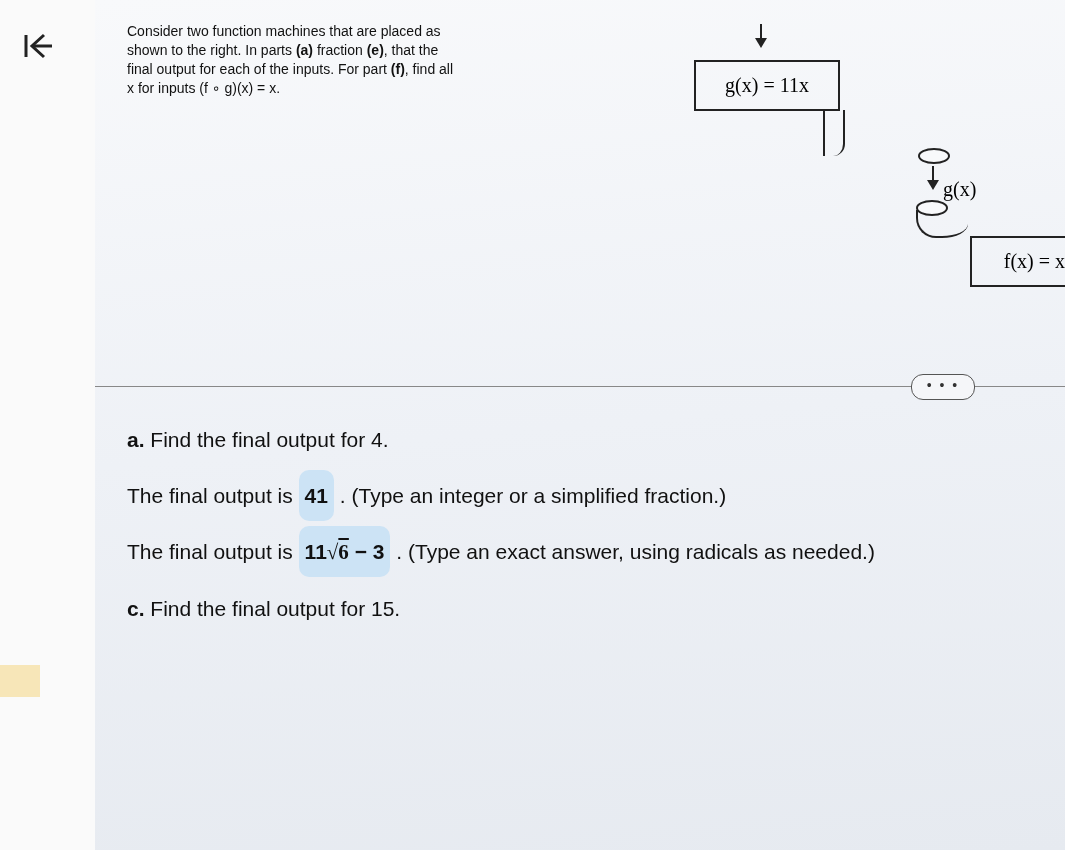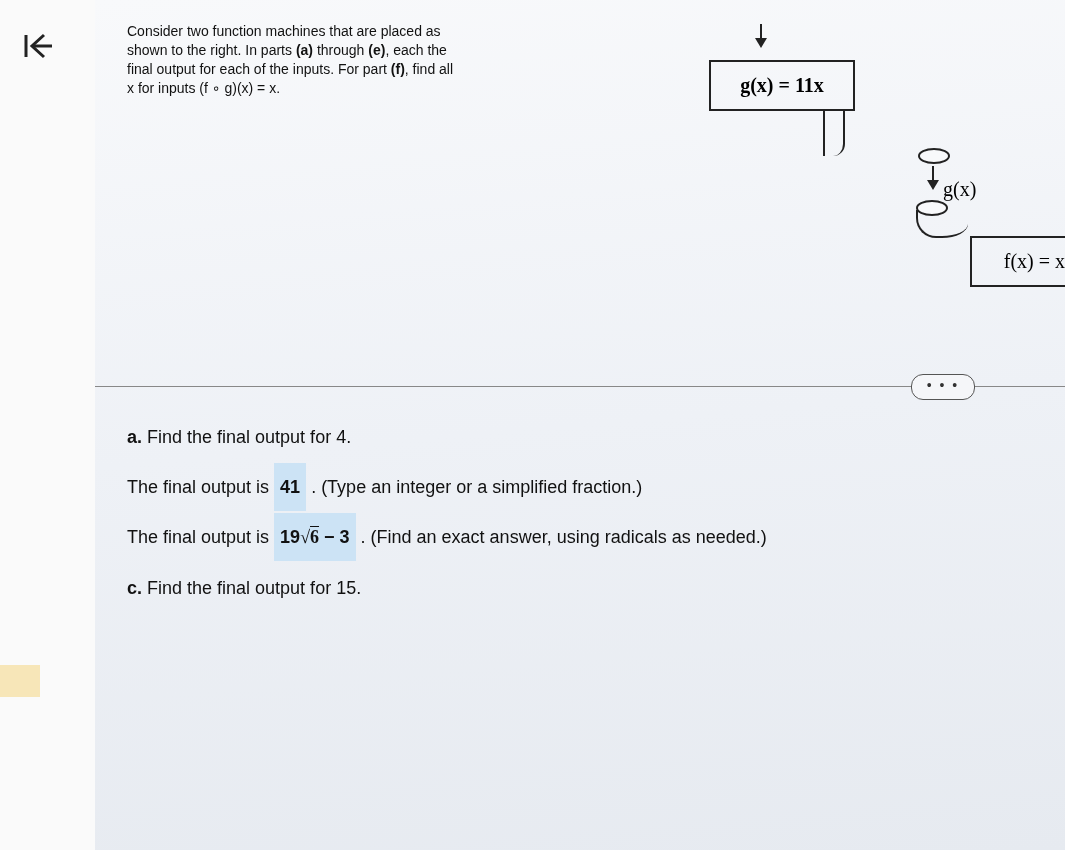--- a/index.html
+++ b/index.html
@@ -123,30 +123,31 @@
     text-align: center;
     font-size: 14px;
     line-height: 20px;
     letter-spacing: 2px;
     cursor: pointer;
     color: #333;
   }
   .questions {
     position: absolute;
     left: 32px; right: 20px; top: 420px;
-    font-size: 18px;
+    font-size: 21px;
     line-height: 1.9;
     color: #111;
   }
   .questions p { margin: 0 0 16px 0; }
   .ans-filled {
     background: #cce3f5;
     padding: 14px 6px;
     font-weight: bold;
     font-family: Arial, sans-serif;
+    border-radius: 10px;
   }
   .ans-box {
     display: inline-block;
     width: 28px; height: 24px;
     border: 1.5px solid #2a7de1;
     vertical-align: middle;
     background: #fff;
   }
   .sqrt { font-family: "Times New Roman", serif; }
   .sqrt .rad { text-decoration: overline; }
@@ -163,28 +164,28 @@
       <line x1="14" y1="15" x2="34" y2="15" stroke="#222" stroke-width="3"></line>
     </svg>
   </div>
   <div class="yellow-tab"></div>
 </div>
 
 <div class="main">
 
   <div class="intro">
     <span>Consider two function machines that are placed as</span><br>
-    <span>shown to the right. In parts </span><b>(a)</b><span> through </span><b>(e)</b><span>, each the</span><br>
+    <span>shown to the right. In parts </span><b>(a)</b><span> fraction </span><b>(e)</b><span>, that the</span><br>
     <span>final output for each of the inputs. For part </span><b>(f)</b><span>, find all</span><br>
     <span>x for inputs (f ∘ g)(x) = x.</span>
   </div>
 
   <div class="diagram">
     <div class="arrow-down" style="left:170px; top:14px;"></div>
-    <div class="box" style="left:119px; top:50px; width:110px;font-weight:bold;">
+    <div class="box" style="left:104px; top:50px; width:110px;">
       <span>g(x) = 11x</span>
     </div>
     <div class="pipe1"></div>
     <div class="tube" style="left:328px; top:138px;"></div>
     <div class="arrow-down" style="left:342px; top:156px;"></div>
     <span class="lbl" style="left:353px; top:168px;">g(x)</span>
     <div class="tube" style="left:326px; top:190px;"></div>
     <div class="funnel" style="left:326px; top:200px; border-bottom-left-radius:20px; border-right:none; height:26px; width:50px;"></div>
     <div class="box" style="left:380px; top:226px; width:124px;">
       <span>f(x) = x − 3</span>
@@ -202,20 +203,20 @@
   <div class="questions">
     <p>
       <b>a.</b><span> Find the final output for 4.</span>
     </p>
     <p>
       <span>The final output is </span>
       <span class="ans-filled">41</span><span> . (Type an integer or a simplified fraction.)</span>
     </p>
     <p>
       <span>The final output is </span>
-      <span class="ans-filled"><span>19</span><span class="sqrt serif">√<span class="rad">6</span></span><span> − 3</span></span><span> . (Find an exact answer, using radicals as needed.)</span>
+      <span class="ans-filled"><span>11</span><span class="sqrt serif">√<span class="rad">6</span></span><span> − 3</span></span><span> . (Type an exact answer, using radicals as needed.)</span>
     </p>
     <p>
       <b>c.</b><span> Find the final output for 15.</span>
     </p>
   </div>
 
 </div>
 
 </body></html>

